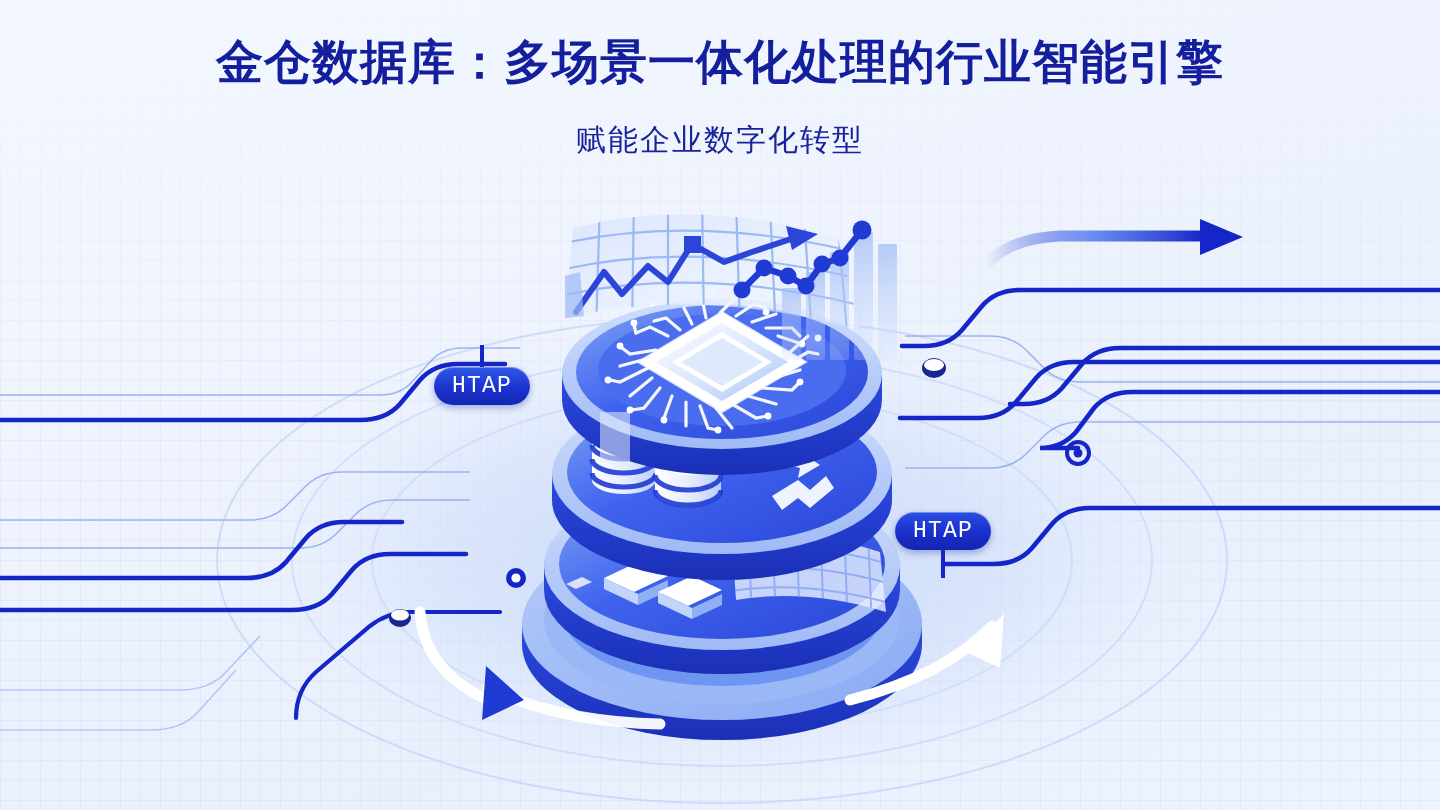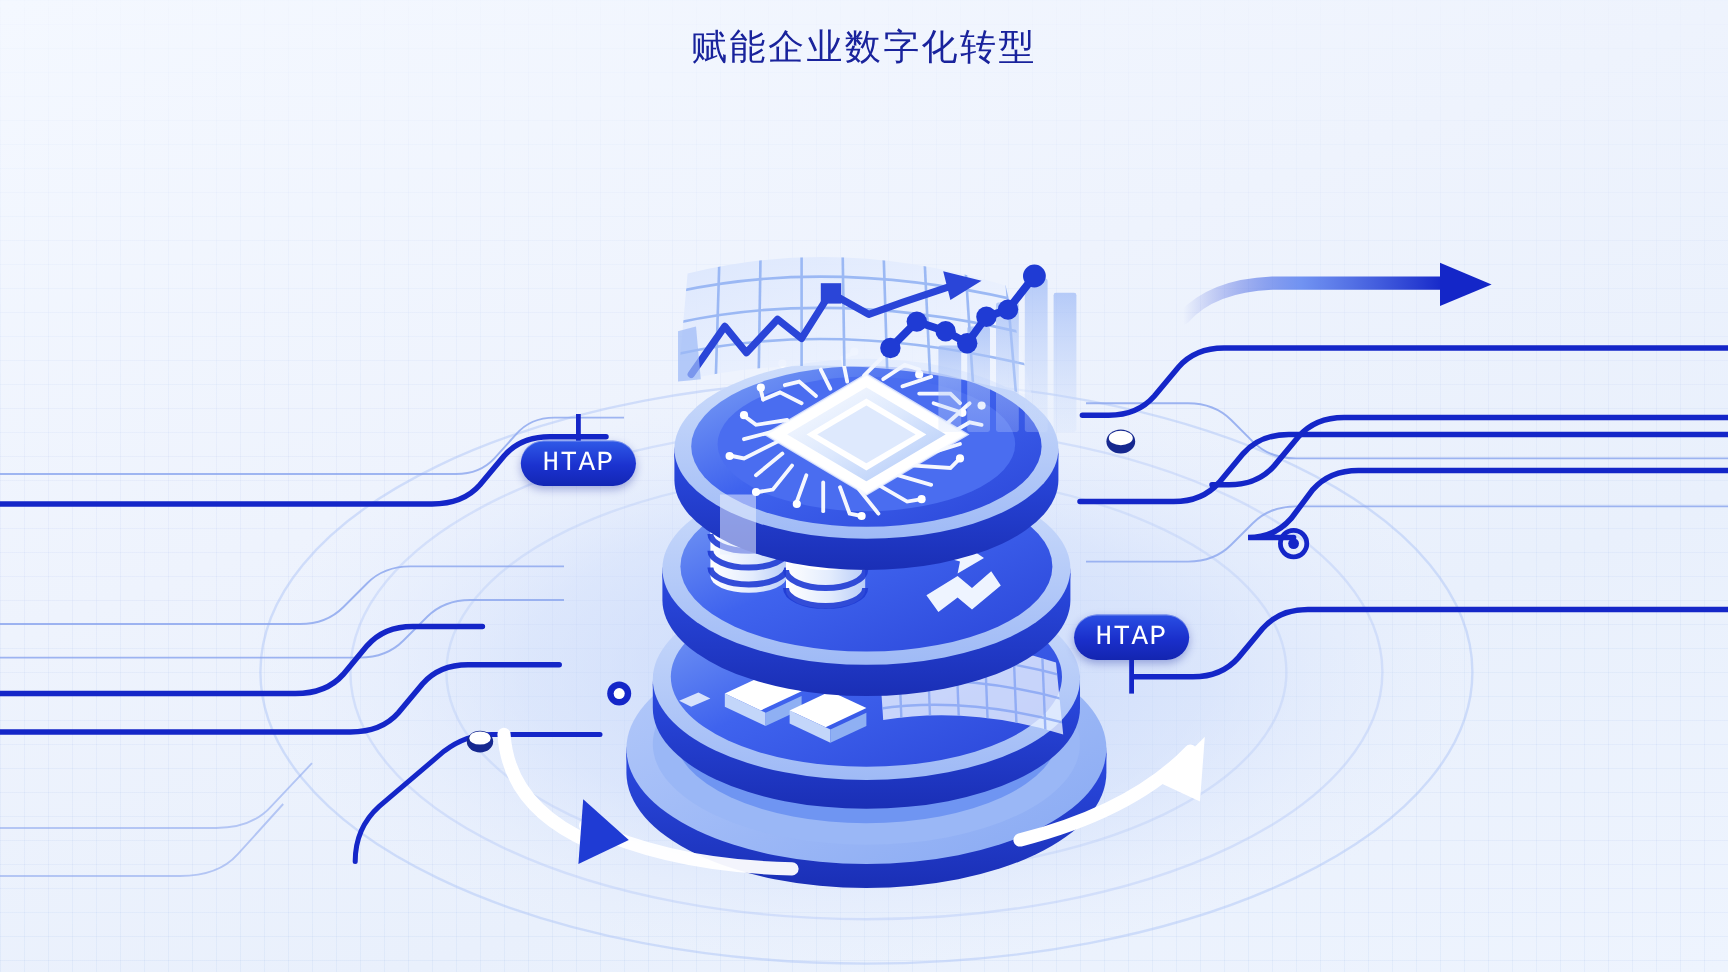--- a/index.html
+++ b/index.html
@@ -25,21 +25,21 @@
 
   
   #titles{position:absolute;left:0;top:0;width:1440px;text-align:center;z-index:40;}
   #page-title{
     margin:0;padding-top:36px;
     font-size:47px;line-height:1.12;font-weight:bold;
     color:#141f9e;letter-spacing:1px;
     text-shadow:0 1px 0 rgba(255,255,255,.6);
   }
   #page-subtitle{
-    margin:0;padding-top:19px;
+    margin:12px;padding-top:19px;
     font-size:30px;font-weight:normal;color:#19239c;letter-spacing:2px;
   }
 
   
   .htap-badge{
     position:absolute;z-index:35;
     display:flex;align-items:center;justify-content:center;
     color:#fff;font-size:23px;letter-spacing:1.2px;
     border-radius:999px;
     box-shadow:0 3px 7px rgba(26,42,160,.35), inset 0 1px 0 rgba(255,255,255,.35);
@@ -383,16 +383,17 @@
   </svg>
 
   <div class="htap-badge" id="htap-badge-left">
     <span>HTAP</span>
   </div>
   <div class="htap-badge" id="htap-badge-right">
     <span>HTAP</span>
   </div>
 
   <div id="titles">
+    <h1 id="page-title">金仓数据库：多场景一体化处理的行业智能引擎</h1>
     <h2 id="page-subtitle">赋能企业数字化转型</h2>
   </div>
 
 </div>
 
 </body></html>

